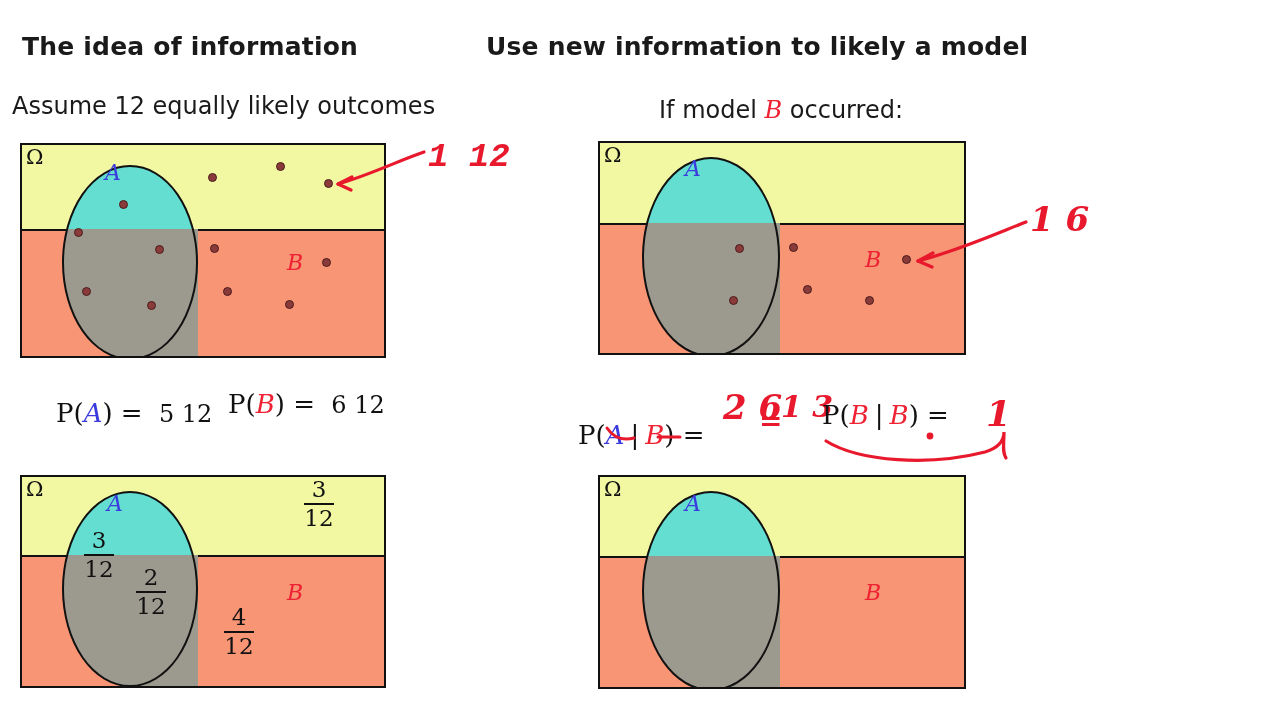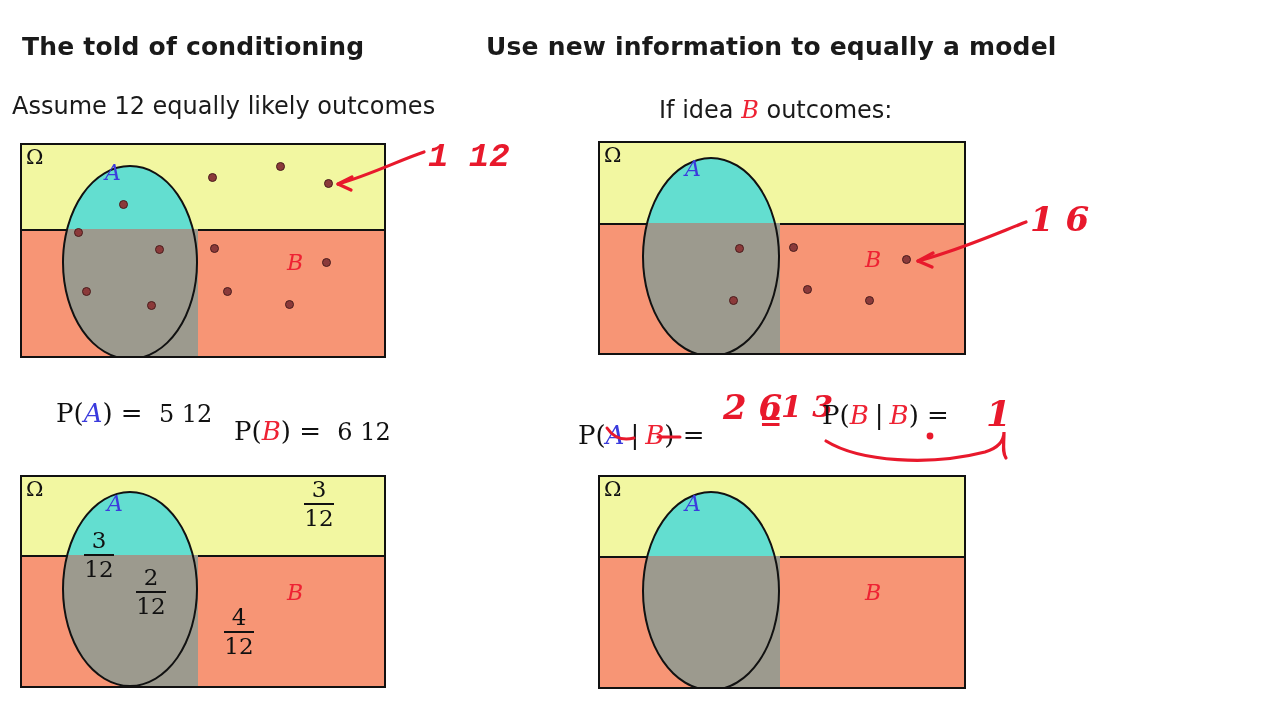--- a/index.html
+++ b/index.html
@@ -127,29 +127,29 @@
     font-size:34px;
     line-height:1.0;
   }
   .handfrac .bar{border-top:3px solid #e8192c;margin:2px 0;}
 
   svg.overlay{position:absolute;left:0;top:0;width:1280px;height:720px;pointer-events:none;}
 </style>
 </head>
 <body>
 
-<div class="abs h-title" style="left:22px;top:32px;">The told of conditioning</div>
-<div class="abs h-title" style="left:486px;top:32px;">Use new information to equally a model</div>
+<div class="abs h-title" style="left:22px;top:32px;">The idea of information</div>
+<div class="abs h-title" style="left:486px;top:32px;">Use new information to likely a model</div>
 
 <div class="abs sub-title" style="left:12px;top:92px;">Assume 12 equally likely outcomes</div>
 
 <div class="abs sub-title" style="left:659px;top:96px;">
-  <span>If idea</span>
+  <span>If model</span>
   <span class="red mathserif" style="font-style:italic;">B</span>
-  <span>outcomes:</span>
+  <span>occurred:</span>
 </div>
 
 <div class="venn" style="left:20px;top:143px;width:366px;height:215px;">
   <div class="bregion" style="left:0;top:84px;width:366px;height:131px;"></div>
 
   <div class="abs" style="left:106px;top:84px;width:70px;height:131px;background:#9c9a8e;"></div>
 
   <div class="abs" style="left:0;top:0;width:366px;height:84px;overflow:hidden;">
     <div class="ellipseA" style="left:40px;top:20px;width:136px;height:195px;background:#63ded0;"></div>
   </div>
@@ -208,21 +208,21 @@
 
 <div class="eqn" style="left:56px;top:398px;">
   <span>P(</span><span class="blue" style="font-style:italic;">A</span><span>) =</span>
   <span class="fracbig" style="margin-left:8px;">
     <span>5</span>
     <span class="bar"></span>
     <span>12</span>
   </span>
 </div>
 
-<div class="eqn" style="left:228px;top:416px;margin-left:6px;">
+<div class="eqn" style="left:228px;top:389px;">
   <span>P(</span><span class="red" style="font-style:italic;">B</span><span>) =</span>
   <span class="fracbig" style="margin-left:8px;">
     <span>6</span>
     <span class="bar"></span>
     <span>12</span>
   </span>
 </div>
 
 <div class="eqn" style="left:578px;top:420px;">
   <span>P(</span><span class="blue" style="font-style:italic;">A</span><span style="padding:0 6px;">|</span><span class="red" style="font-style:italic;">B</span><span>) =</span>

